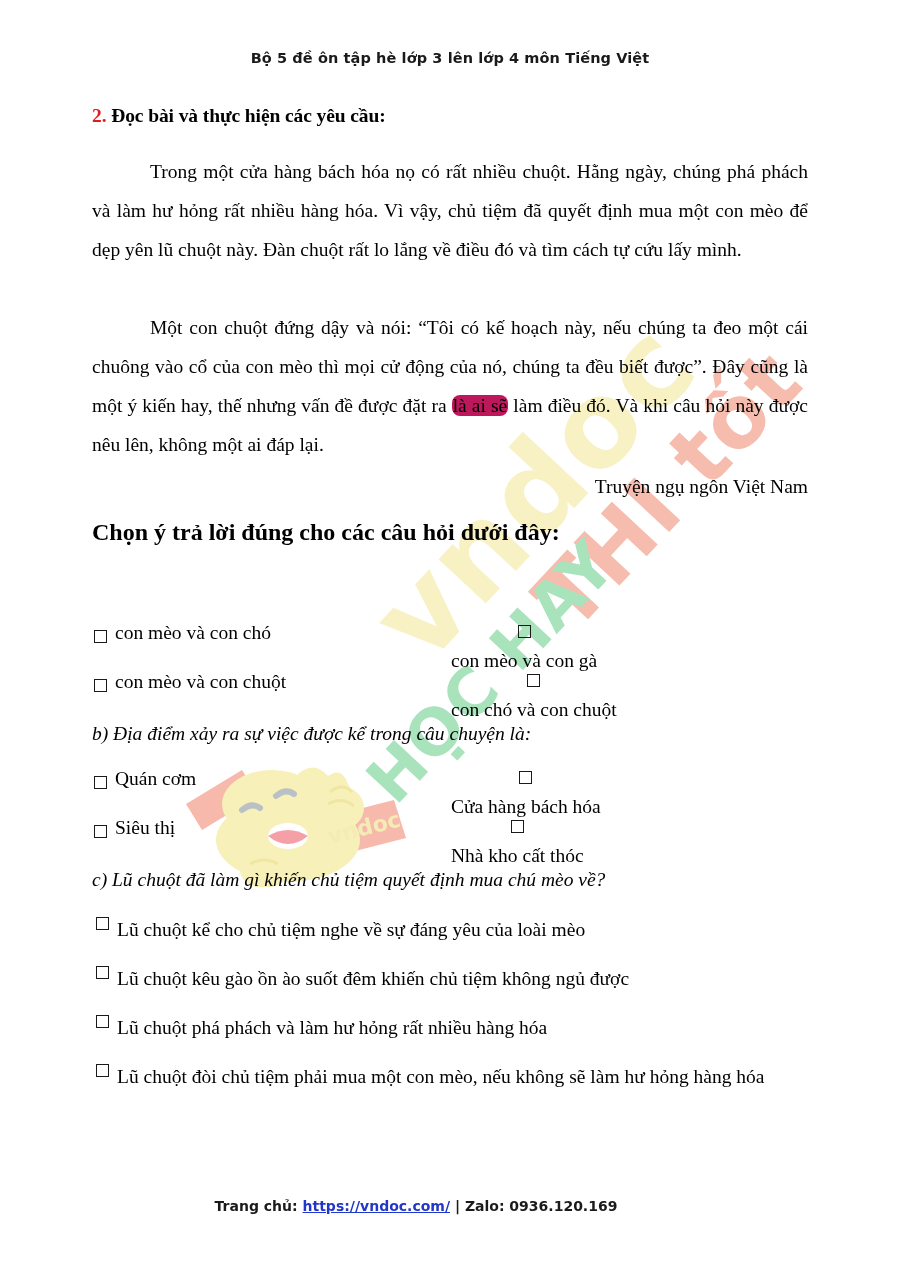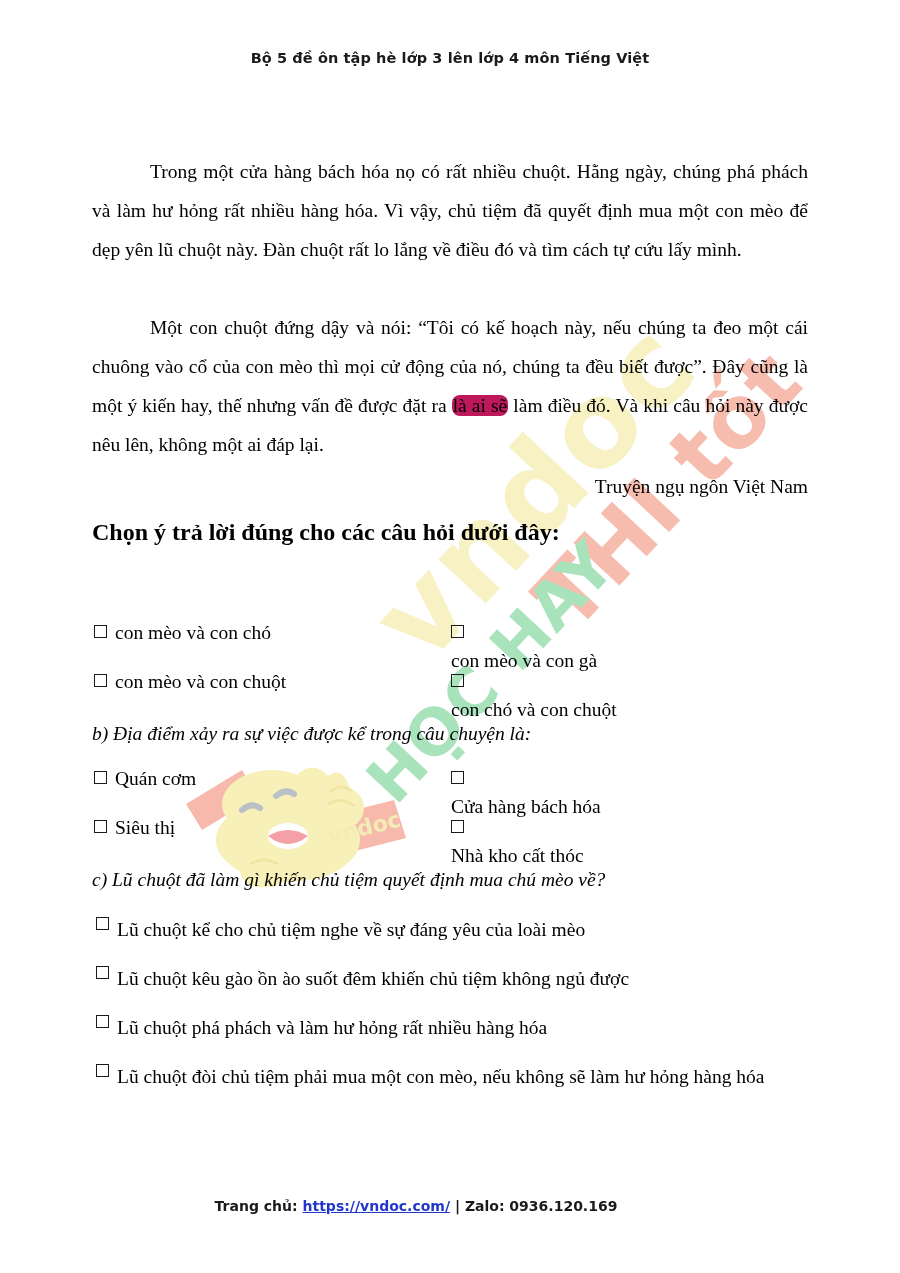--- a/index.html
+++ b/index.html
@@ -172,21 +172,21 @@
   }
 
   .opt-row {
     position: relative;
     height: 49px;
   }
 
   .opt {
     position: absolute;
     display: flex;
-    align-items: flex-start;
+    align-items: center;
     gap: 8px;
     white-space: nowrap;
   }
   .opt.col-left  { left: 2px; }
   .opt.col-right { left: 359px; flex-direction: column; }
 
   .opt-full {
     position: relative;
     display: flex;
     align-items: flex-start;
@@ -271,20 +271,24 @@
 
         <text x="150" y="92" transform="rotate(-14 150 92)" font-family="DejaVu Sans, sans-serif" font-size="22" font-weight="700" fill="#f3ecb4">vndoc</text>
       </svg>
     </div>
   </div>
 
   <div class="content">
 
     <div class="doc-header">Bộ 5 đề ôn tập hè lớp 3 lên lớp 4 môn Tiếng Việt</div>
 
+    <div class="section-title">
+      <span class="section-num">2.</span>
+      <span>Đọc bài và thực hiện các yêu cầu:</span>
+    </div>
 
     <div class="body-block para-1">
       <span>Trong một cửa hàng bách hóa nọ có rất nhiều chuột. Hằng ngày, chúng phá phách và làm hư hỏng rất nhiều hàng hóa. Vì vậy, chủ tiệm đã quyết định mua một con mèo để dẹp yên lũ chuột này. Đàn chuột rất lo lắng về điều đó và tìm cách tự cứu lấy mình.</span>
     </div>
 
     <div class="body-block para-2">
       <span>Một con chuột đứng dậy và nói: “Tôi có kế hoạch này, nếu chúng ta đeo một cái chuông vào cổ của con mèo thì mọi cử động của nó, chúng ta đều biết được”. Đây cũng là một ý kiến hay, thế nhưng vấn đề được đặt ra </span><span class="hl">là ai sẽ</span><span> làm điều đó. Và khi câu hỏi này được nêu lên, không một ai đáp lại.</span>
     </div>
 
     <div class="attribution">Truyện ngụ ngôn Việt Nam</div>

